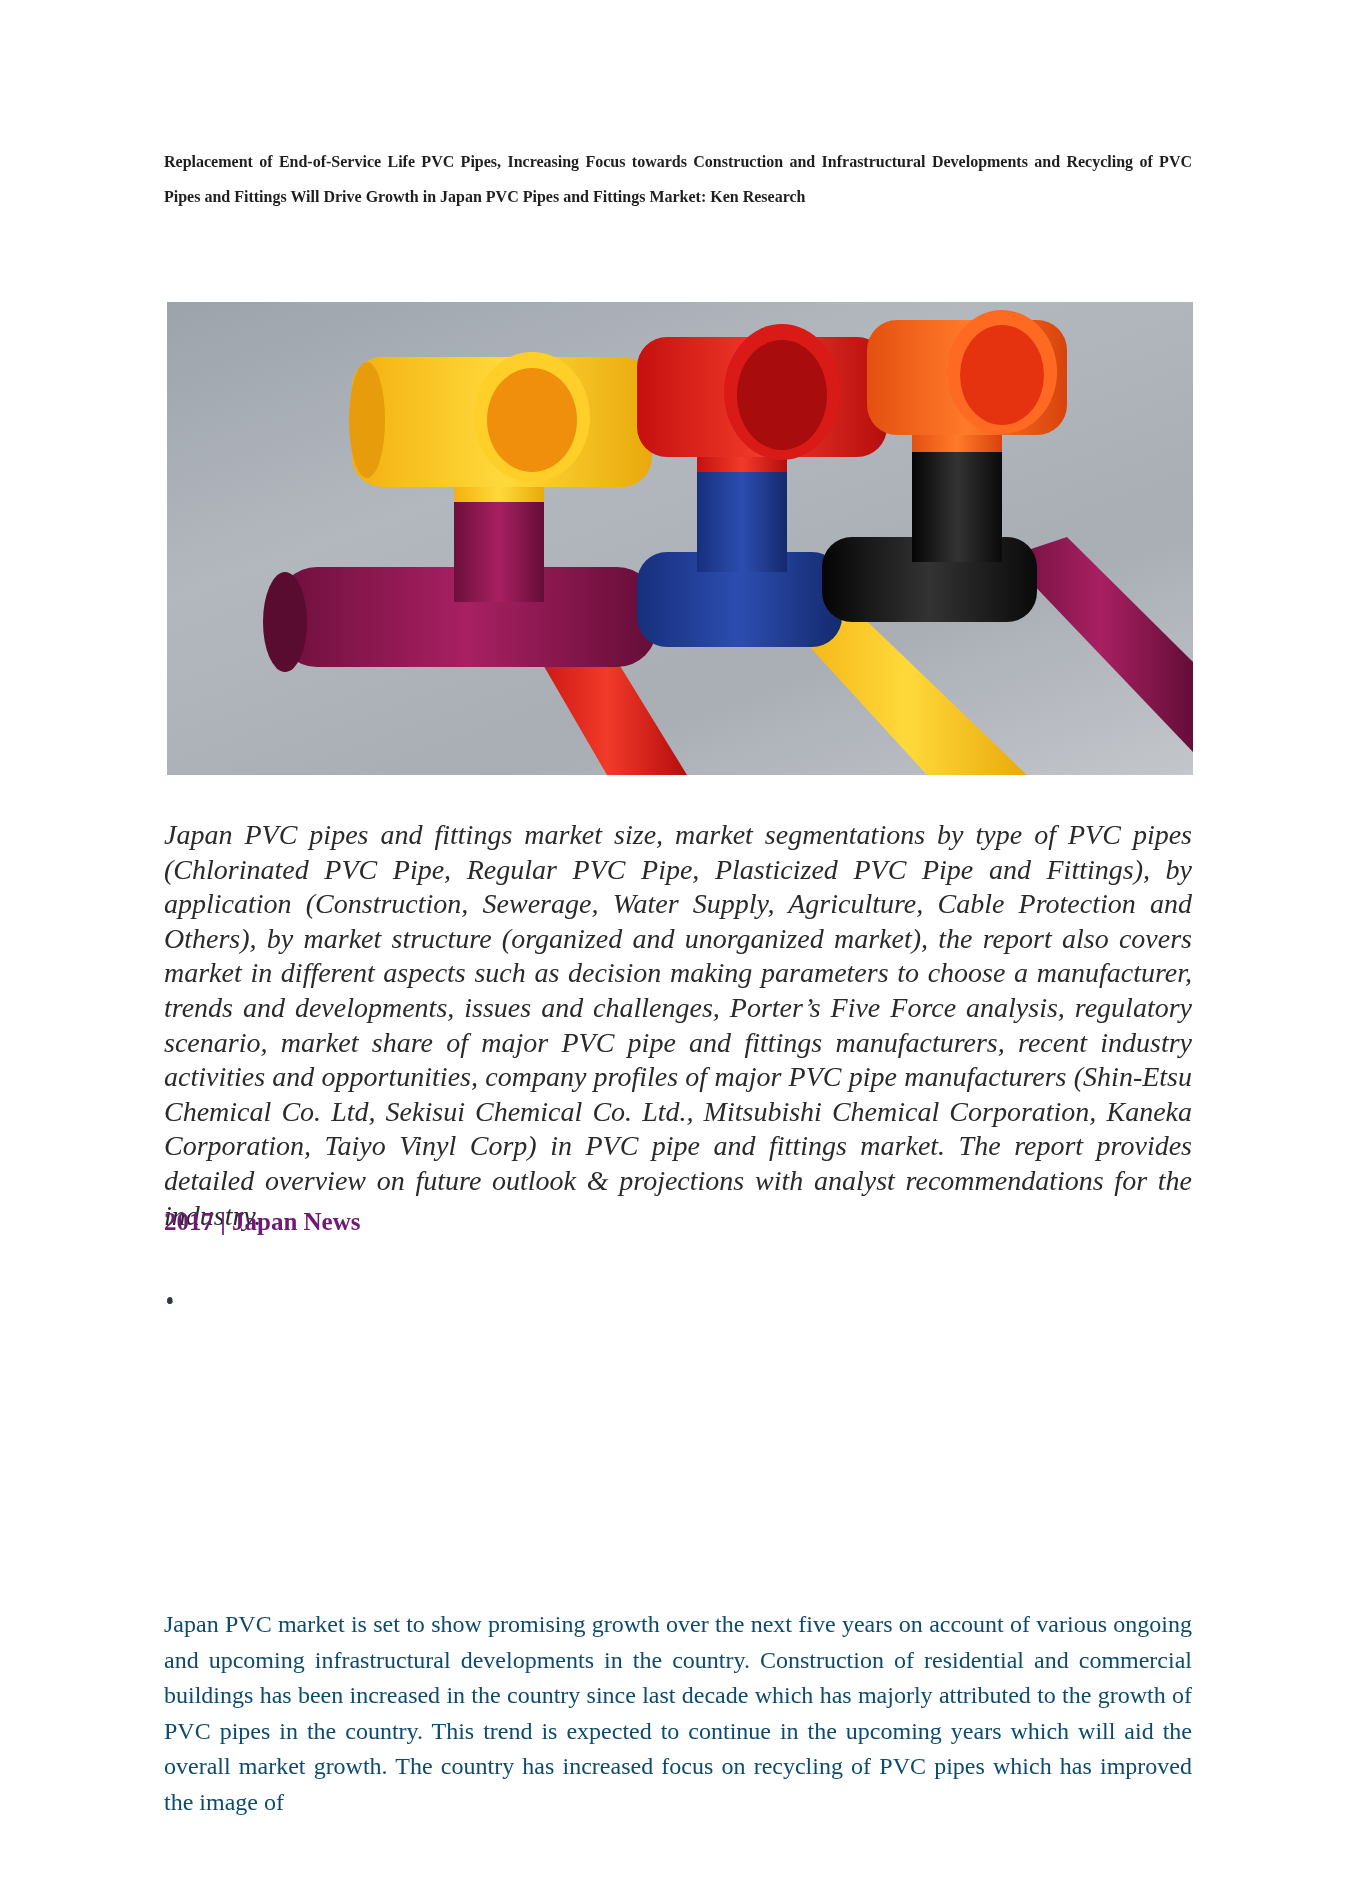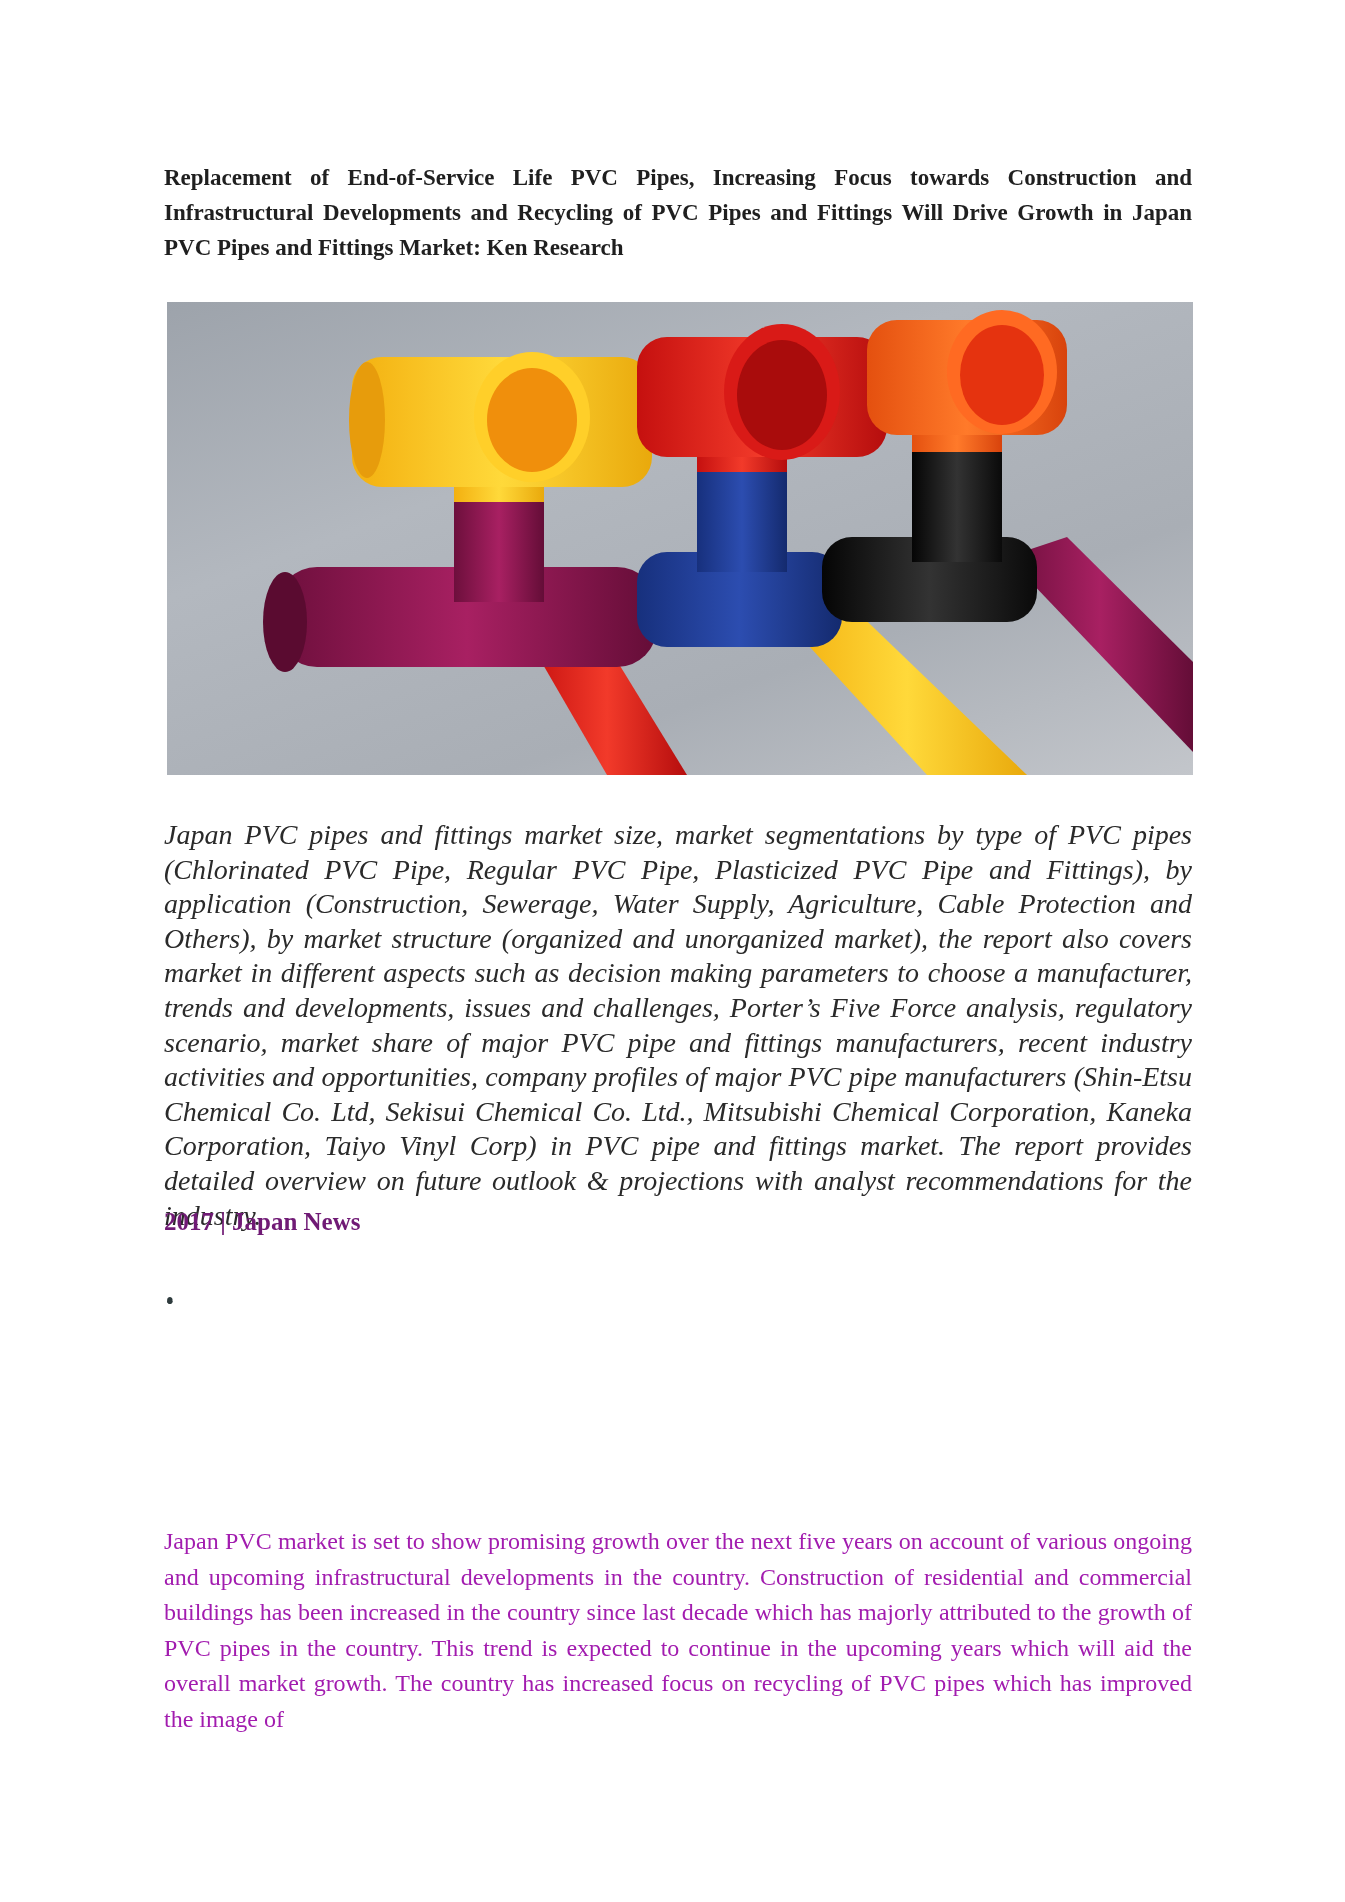--- a/index.html
+++ b/index.html
@@ -1,35 +1,35 @@
 <!DOCTYPE html>
 <html><head>
 <meta charset="utf-8">
 <style>
   html, body { margin: 0; padding: 0; background: #ffffff; }
   body { width: 1345px; height: 1902px; position: relative; overflow: hidden;
          font-family: "Liberation Serif", "DejaVu Serif", serif; color: #262626; }
   .page { position: absolute; left: 164px; top: 0; width: 1028px; }
-  .title { position: absolute; top: 160px; left: 0; width: 1028px; font-weight: bold;
-           font-size: 23px; line-height: 35px; text-align: justify; color: #1f1f1f; margin: 0; }
+  .title { position: absolute; top: 144px; left: 0; width: 1028px; font-weight: bold;
+           font-size: 16px; line-height: 35px; text-align: justify; color: #1f1f1f; margin: 0; }
   .figure { position: absolute; top: 302px; left: 3px; width: 1026px; height: 473px;
             background: linear-gradient(160deg, #9da3ab 0%, #b3b8bf 35%, #a9aeb5 70%, #c3c6cb 100%);
             overflow: hidden; }
   .figure svg { display: block; }
   .abstract { position: absolute; top: 818px; left: 0; width: 1028px; font-style: italic;
               font-size: 28px; line-height: 34.6px; text-align: justify; margin: 0; color: #2a2a2a; }
   .news-heading { position: absolute; top: 1205px; left: 0; font-weight: bold; font-size: 25px;
                   line-height: 34px; margin: 0; color: #701a75; }
   .news-list { position: absolute; top: 1282px; left: 0; width: 1028px; margin: 0; padding: 0;
                list-style: none; color: #2e3b3d; }
   .news-list li { position: relative; padding-left: 40px; font-size: 24px; line-height: 35.5px;
                   text-align: justify; margin-bottom: 2px; }
   .bullet { position: absolute; left: 2px; top: 0; font-size: 22px; }
-  .body-para { position: absolute; top: 1524px; left: 0; width: 1028px; font-size: 24px;
-               line-height: 35.5px; text-align: justify; margin: 0; color: #a21caf; }
+  .body-para { position: absolute; top: 1607px; left: 0; width: 1028px; font-size: 24px;
+               line-height: 35.5px; text-align: justify; margin: 0; color: #0c4a6e; }
 </style>
 </head>
 <body>
 
 <div class="page">
 
   <h1 class="title">Replacement of End-of-Service Life PVC Pipes, Increasing Focus towards Construction and Infrastructural Developments and Recycling of PVC Pipes and Fittings Will Drive Growth in Japan PVC Pipes and Fittings Market: Ken Research</h1>
 
   <div class="figure">
     <svg width="1026" height="473" viewBox="0 0 1026 473" xmlns="http://www.w3.org/2000/svg">

